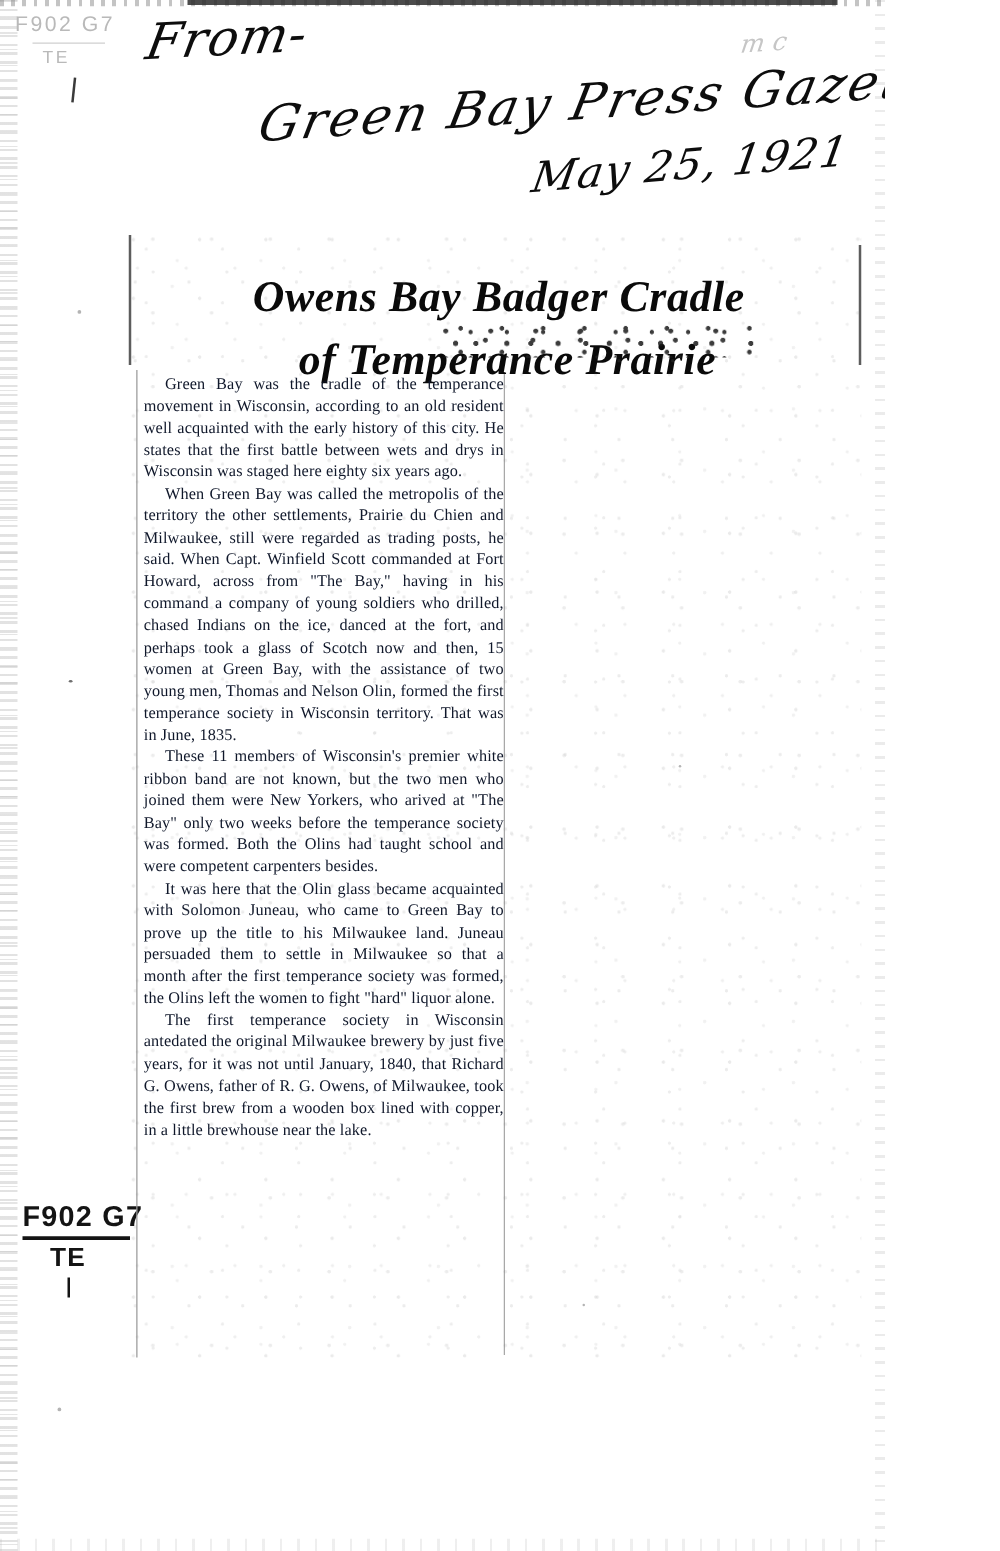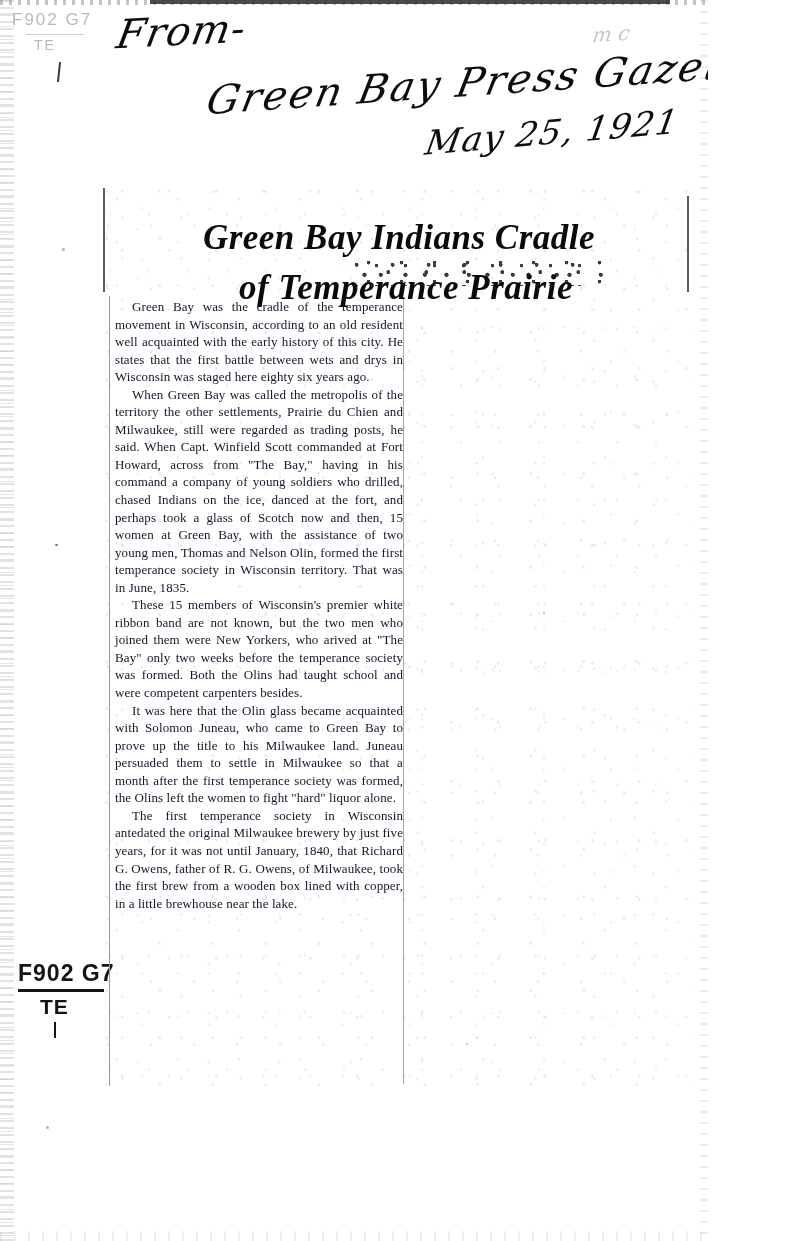--- a/index.html
+++ b/index.html
@@ -331,29 +331,29 @@
   <div class="fleck" style="left:466px;top:1043px;width:2px;height:2px;"></div>
 
   <div id="clipping">
 
     <div class="clip-rule clip-rule-left-head"></div>
     <div class="clip-rule clip-rule-right-head"></div>
     <div class="clip-rule clip-rule-left-body"></div>
     <div class="clip-rule clip-rule-right-body"></div>
 
     <h1 class="headline">
-      <span class="hl-line1">Green Bay Indians Cradle</span>
+      <span class="hl-line1">Owens Bay Badger Cradle</span>
       <span class="hl-line2">of Temperance Prairie</span>
     </h1>
     <div class="headline-speckle"></div>
 
     <div class="article-body">
       <p>Green Bay was the cradle of the temperance movement in Wisconsin, according to an old resident well acquainted with the early history of this city. He states that the first battle between wets and drys in Wisconsin was staged here eighty six years ago.</p>
       <p>When Green Bay was called the metropolis of the territory the other settlements, Prairie du Chien and Milwaukee, still were regarded as trading posts, he said. When Capt. Winfield Scott commanded at Fort Howard, across from "The Bay," having in his command a company of young soldiers who drilled, chased Indians on the ice, danced at the fort, and perhaps took a glass of Scotch now and then, 15 women at Green Bay, with the assistance of two young men, Thomas and Nelson Olin, formed the first temperance society in Wisconsin territory. That was in June, 1835.</p>
-      <p>These 15 members of Wisconsin's premier white ribbon band are not known, but the two men who joined them were New Yorkers, who arived at "The Bay" only two weeks before the temperance society was formed. Both the Olins had taught school and were competent carpenters besides.</p>
+      <p>These 11 members of Wisconsin's premier white ribbon band are not known, but the two men who joined them were New Yorkers, who arived at "The Bay" only two weeks before the temperance society was formed. Both the Olins had taught school and were competent carpenters besides.</p>
       <p>It was here that the Olin glass became acquainted with Solomon Juneau, who came to Green Bay to prove up the title to his Milwaukee land. Juneau persuaded them to settle in Milwaukee so that a month after the first temperance society was formed, the Olins left the women to fight "hard" liquor alone.</p>
       <p>The first temperance society in Wisconsin antedated the original Milwaukee brewery by just five years, for it was not until January, 1840, that Richard G. Owens, father of R. G. Owens, of Milwaukee, took the first brew from a wooden box lined with copper, in a little brewhouse near the lake.</p>
     </div>
 
     <div class="clip-grain"></div>
   </div>
 
 </div>
 
 </body></html>

